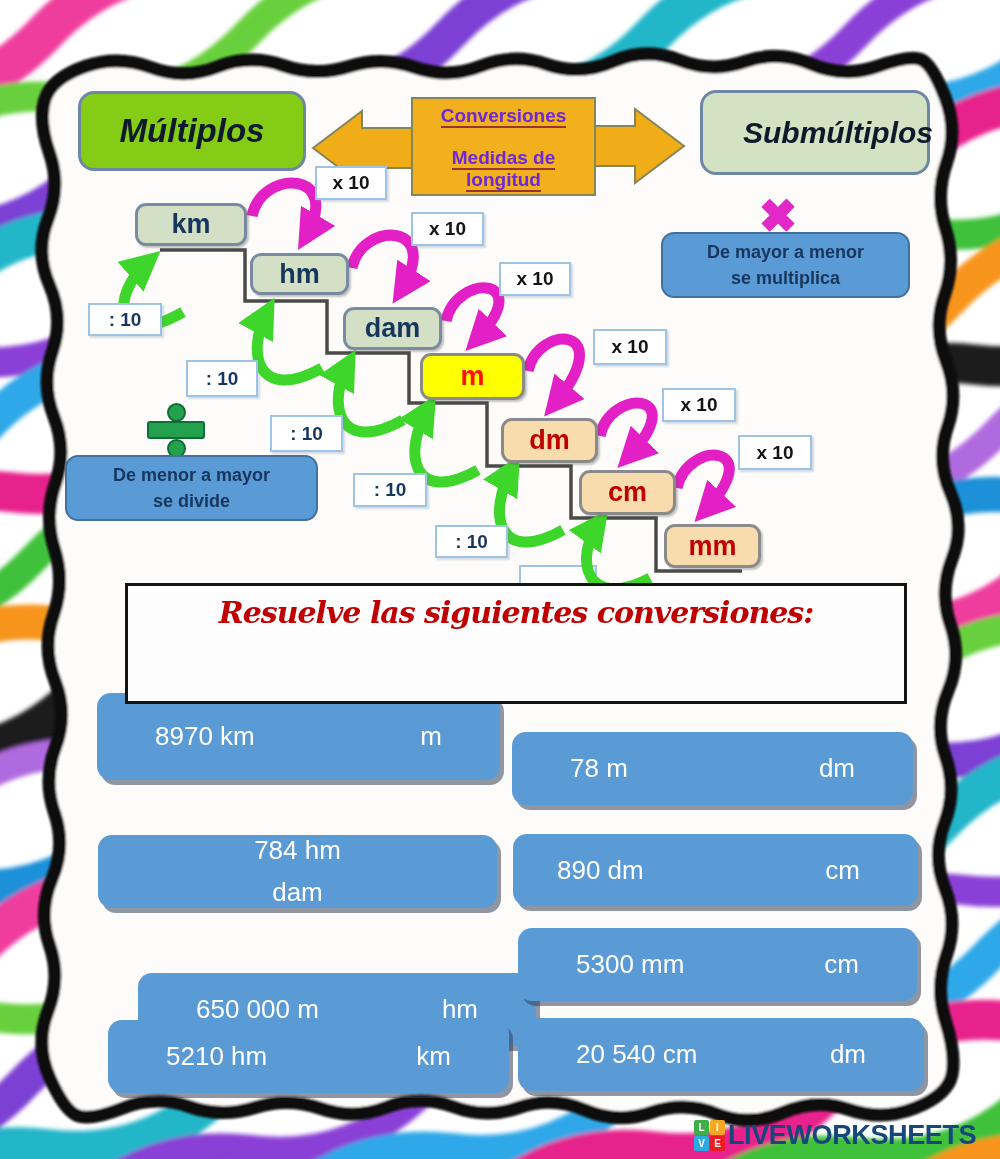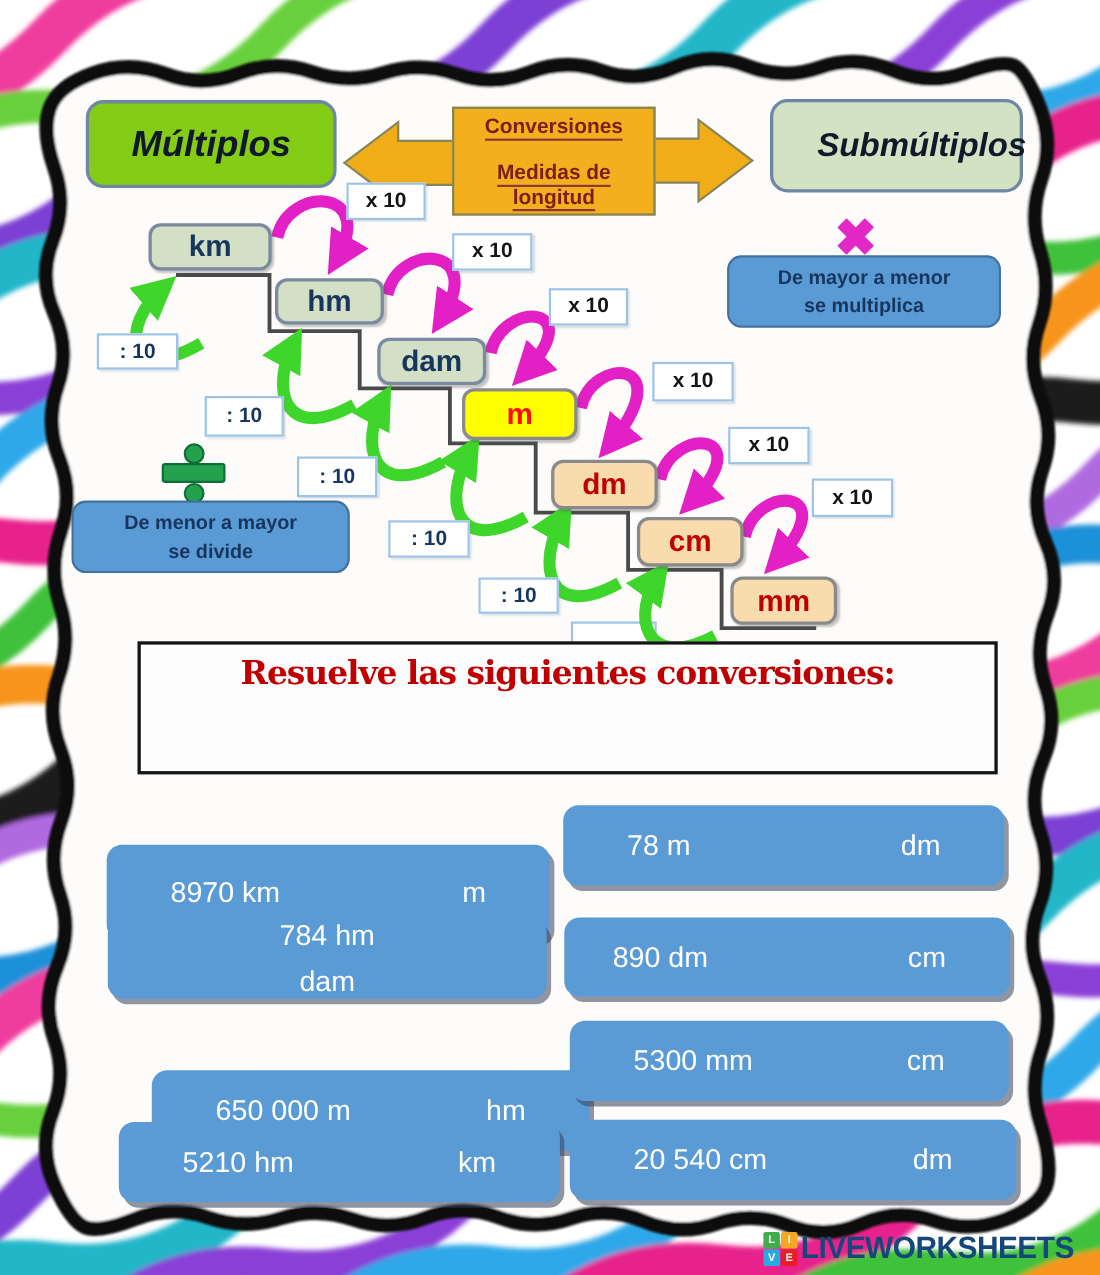--- a/index.html
+++ b/index.html
@@ -21,21 +21,21 @@
     font-weight:bold;font-style:italic;color:#10182b;
   }
   .multiplos{left:78px;top:91px;width:228px;height:80px;background:#84cc16;font-size:33px;}
   .submultiplos{left:700px;top:90px;width:230px;height:85px;background:#d3e2c3;font-size:30px;padding-left:46px;}
 
   .conv-box{
     left:411px;top:97px;width:185px;height:99px;background:#f2b01e;
     border:2px solid #85855a;display:flex;flex-direction:column;align-items:center;
     justify-content:space-between;padding:7px 0 9px 0;z-index:4;
   }
-  .conv-line{font-weight:bold;font-size:19px;color:#7f1d1d;border-bottom:2px solid #963634;line-height:1.05;}
+  .conv-line{font-weight:bold;font-size:19px;color:#6d28d9;border-bottom:2px solid #963634;line-height:1.05;}
   .conv-line.l2{margin-top:20px}
 
   
   .unit{
     display:flex;align-items:center;justify-content:center;
     border:3px solid #7a8aa0;border-radius:11px;font-weight:bold;font-size:27px;
     box-shadow:2px 2px 2px rgba(90,90,90,.35);
   }
   .u-green{background:#d3e0c5;color:#17365d;}
   .u-yellow{background:#ffff00;color:#ff0e0e;border-color:#8a8a8a;}
@@ -63,21 +63,21 @@
   .divide-icon .dot{position:absolute;left:20px;width:15px;height:15px;background:#23a14c;border:2px solid #0f6e38;border-radius:50%;}
   .divide-icon .dot.top{top:1px}
   .divide-icon .dot.bot{top:37px}
 
   
   .instruction-box{
     left:125px;top:583px;width:782px;height:121px;background:#fdfdfd;border:3px solid #141414;
     display:flex;justify-content:center;align-items:flex-start;padding-top:9px;z-index:5;
   }
   .instruction-text{
-    font-family:"DejaVu Serif", serif;font-weight:bold;
+    font-family:"DejaVu Serif", serif;font-style:italic;font-weight:bold;
     font-size:30px;color:#c00000;letter-spacing:-1px;
   }
 
   
   .ex-box{
     background:#5b9bd5;border-radius:14px;
     box-shadow:4px 5px 0 rgba(55,63,89,.55);
     display:flex;align-items:center;justify-content:space-between;
     color:#ffffff;font-size:26px;padding:0 58px 0 58px;
   }
@@ -266,21 +266,21 @@
 </div>
 <div class="abs note" style="left:65px;top:455px;width:253px;height:66px;">
   <span>De menor a mayor</span>
   <span>se divide</span>
 </div>
 
 <div class="abs instruction-box">
   <span class="instruction-text">Resuelve las siguientes conversiones:</span>
 </div>
 
-<div class="abs ex-box" style="left:97px;top:768px;width:403px;height:87px;">
+<div class="abs ex-box" style="left:97px;top:693px;width:403px;height:87px;">
   <span>8970 km</span>
   <span class="unit-target">m</span>
 </div>
 <div class="abs ex-box" style="left:512px;top:732px;width:401px;height:73px;">
   <span>78 m</span>
   <span class="unit-target">dm</span>
 </div>
 <div class="abs ex-box" style="left:98px;top:835px;width:399px;height:73px;flex-direction:column;">
   <span>784 hm</span>
   <span class="unit-target">dam</span>

